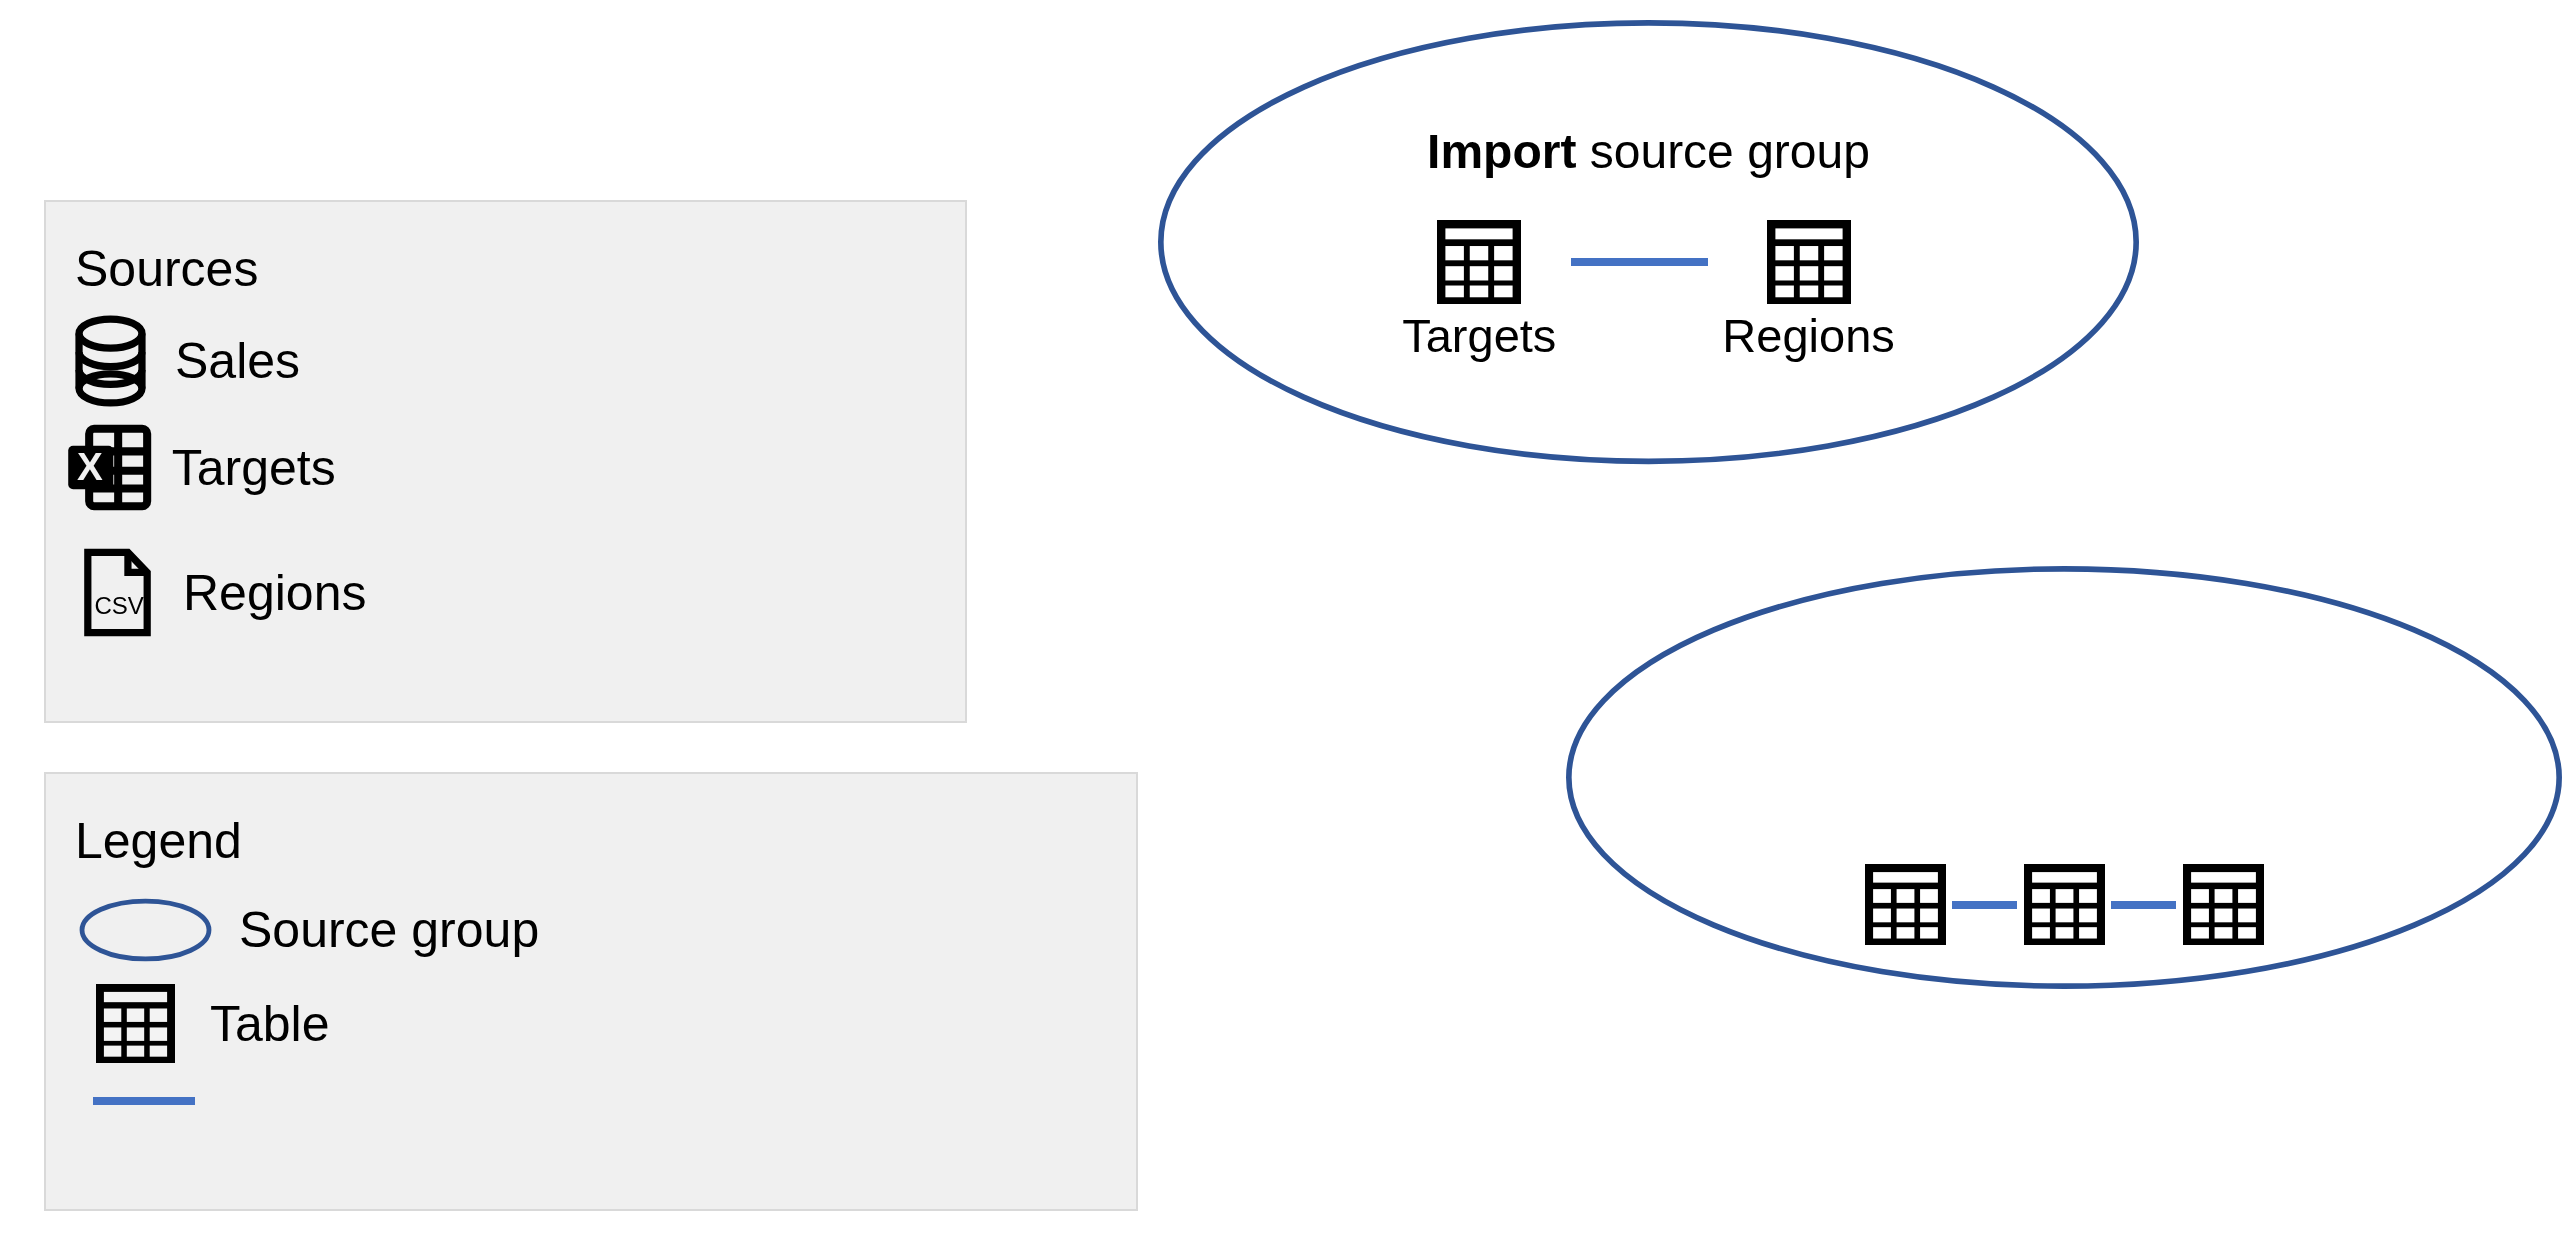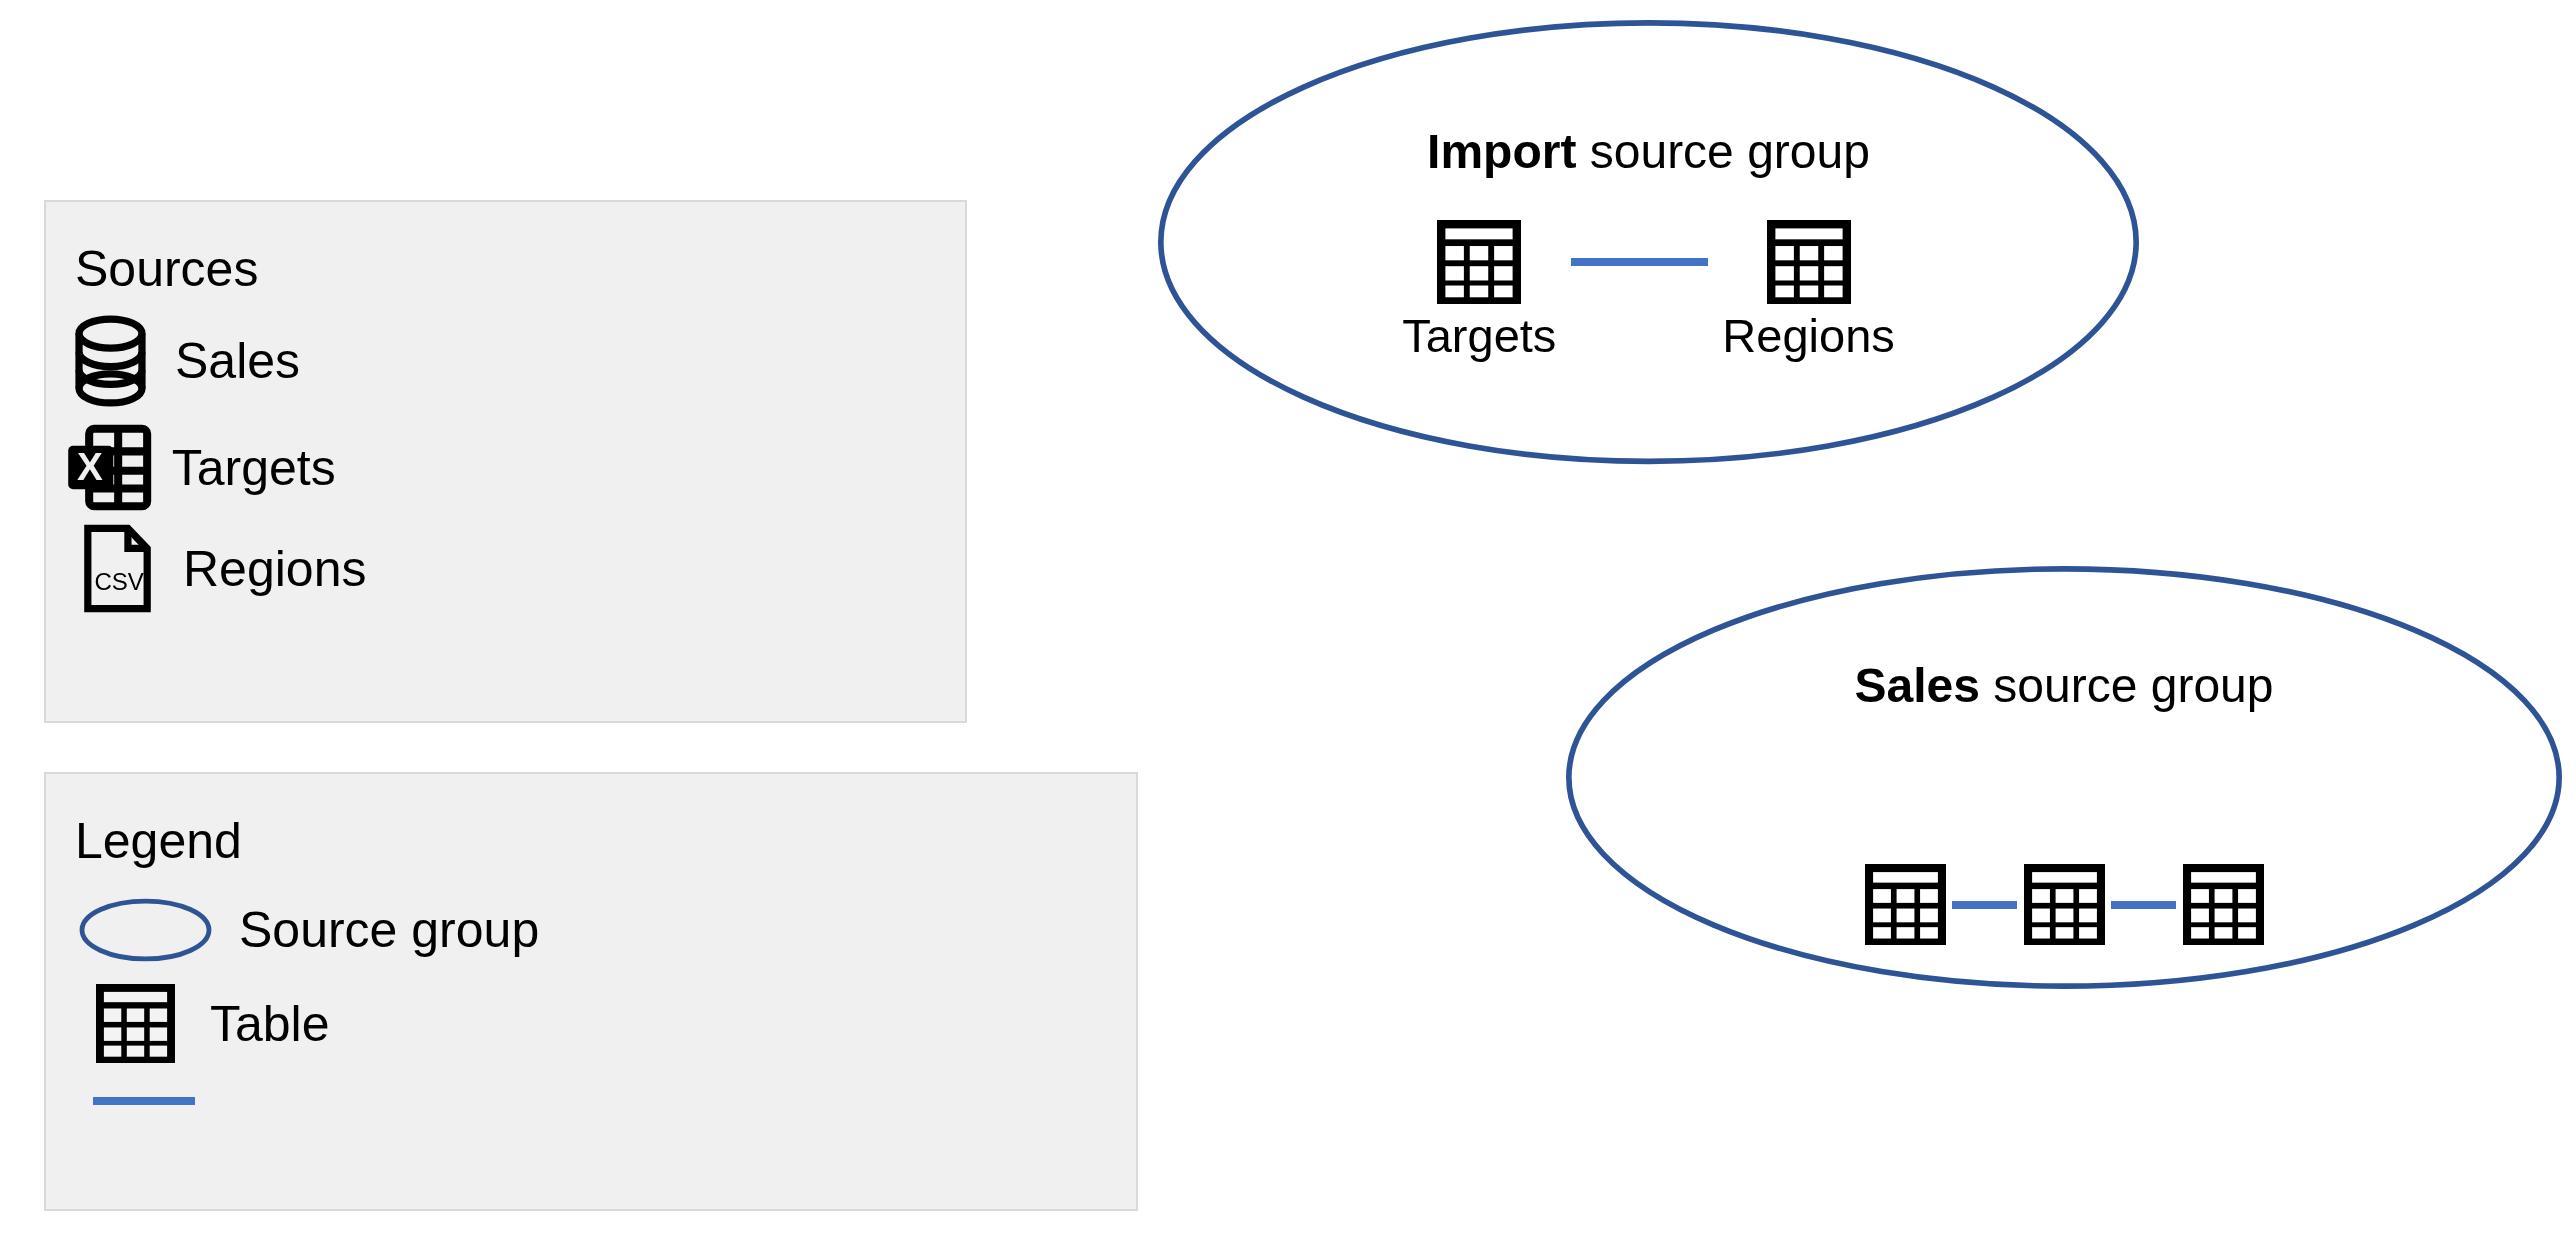--- a/index.html
+++ b/index.html
@@ -174,21 +174,21 @@
           <path d="M33 58 H99" stroke="#000000" stroke-width="10"></path>
           <path d="M33 80 H99" stroke="#000000" stroke-width="10"></path>
 
           <rect x="4" y="27" width="56" height="54" rx="6" fill="#000000"></rect>
           <text x="31" y="70" font-family="'Liberation Sans', sans-serif" font-size="48" font-weight="bold" fill="#f0f0f0" text-anchor="middle">X</text>
         </svg>
       </span>
       <span class="row-label" style="margin-left:19.4px;">Targets</span>
     </div>
 
-    <div class="row" style="left:37px; top:322px;">
+    <div class="row" style="left:37px; top:346px;">
       <span class="icon-slot csv-icon">
         <svg viewBox="0 0 86 110">
           <path d="M6 5 H56 L80 30 V105 H6 Z" fill="none" stroke="#000000" stroke-width="9"></path>
           <path d="M56 5 V30 H80" fill="none" stroke="#000000" stroke-width="9"></path>
           <text x="45" y="82" font-family="'Liberation Sans', sans-serif" font-size="30" fill="#000000" text-anchor="middle">CSV</text>
         </svg>
       </span>
       <span class="row-label" style="margin-left:31px;">Regions</span>
     </div>
   </div>
@@ -281,23 +281,20 @@
         <span class="node-label">Regions</span>
       </div>
     </div>
   </div>
 
   <div class="group-ellipse" id="sales-group">
     <svg viewBox="0 0 1240 530" preserveAspectRatio="none">
       <ellipse cx="620" cy="265" rx="614" ry="259" fill="#ffffff" stroke="#2e5496" stroke-width="7"></ellipse>
     </svg>
 
-    <div class="group-title">
-      <span class="strong">Sales</span><span> source group</span>
-    </div>
 
     <div class="node-cluster" id="sales-cluster">
 
       <div class="node">
         <span class="icon-slot tbl-icon" style="width:81px;height:81px;">
           <svg viewBox="0 0 100 100">
             <rect x="0" y="0" width="100" height="100" fill="#000000"></rect>
             <rect x="10" y="10" width="80" height="13" fill="#ffffff"></rect>
             <rect x="10" y="31" width="22" height="17" fill="#ffffff"></rect>
             <rect x="39" y="31" width="22" height="17" fill="#ffffff"></rect>

